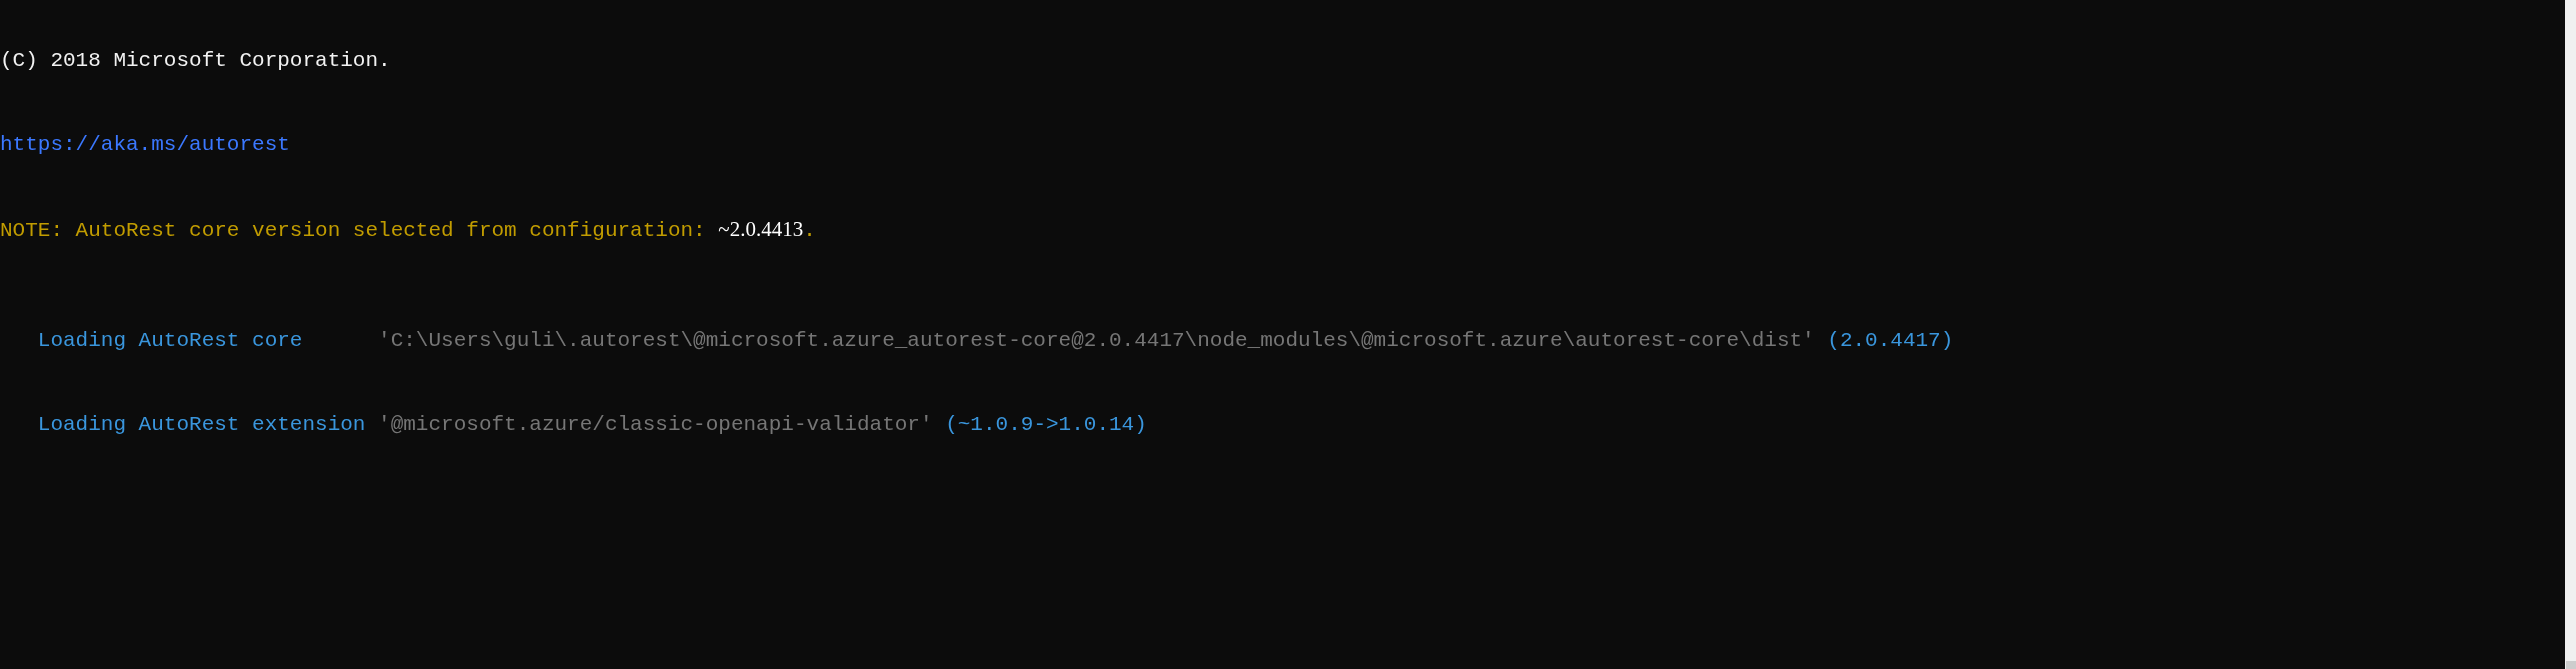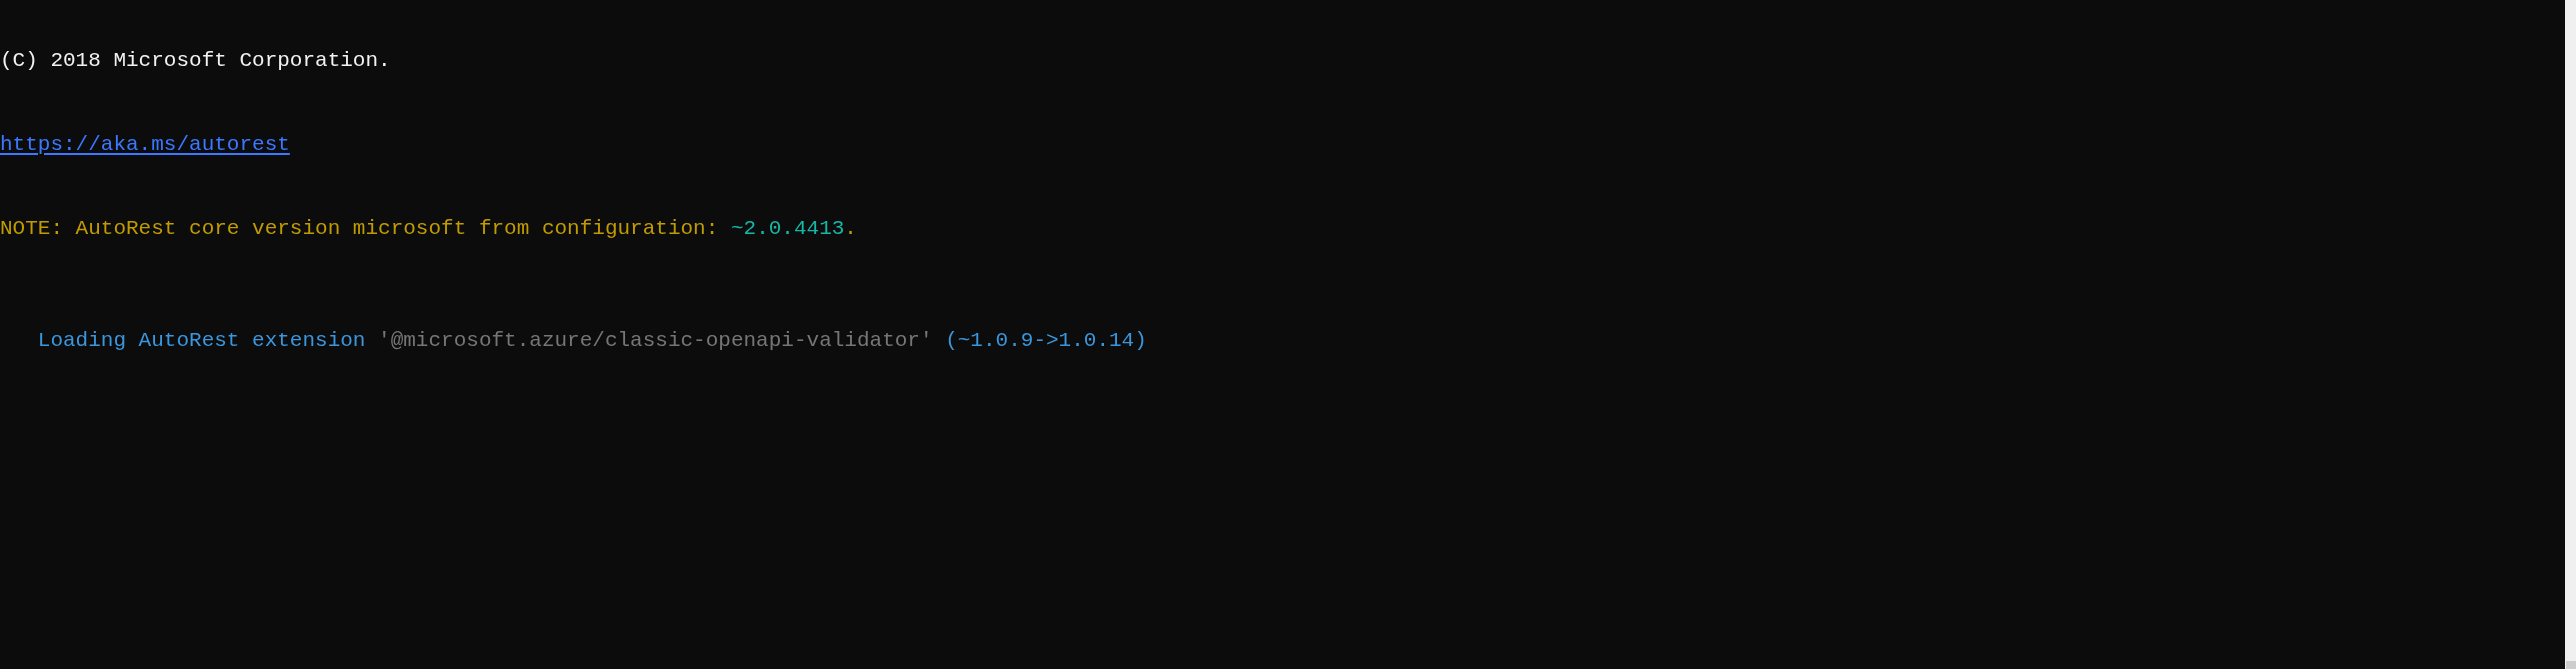--- a/index.html
+++ b/index.html
@@ -25,23 +25,23 @@
     top: -9.5px;
     font-family: "Liberation Mono", "DejaVu Sans Mono", monospace;
     font-size: 21px;
     line-height: 28px;
     color: #cccccc;
     white-space: pre;
   }
   .line { height: 28px; }
   .c-default { color: #cccccc; }
   .c-bright { color: #f2f2f2; }
-  .c-link { color: #3b78ff; text-decoration: underline; text-decoration-thickness: 1.7px; text-underline-offset: 2.6px; text-align: right; }
+  .c-link { color: #3b78ff; text-decoration-thickness: 1.7px; text-underline-offset: 2.6px; text-align: right; }
   .c-yellow { color: #c19c00; }
-  .c-bright-yellow { color: #14b8a6; }
+  .c-bright-yellow { color: #ffffff; font-family: Liberation Serif, serif; }
   .c-blue { color: #3a96dd; }
   .c-gray { color: #767676; }
   .scrollbar {
     position: absolute;
     left: 2565px;
     top: 0;
     width: 11.2px;
     height: 669px;
     background: #f0f0f0;
   }
@@ -54,22 +54,23 @@
     background: #cdcdcd;
   }
 </style>
 </head>
 <body>
 
 <div class="terminal">
   <div class="lines">
     <div class="line"><span class="c-bright">(C) 2018 Microsoft Corporation.</span></div>
     <div class="line"><span class="c-link">https://aka.ms/autorest</span></div>
-    <div class="line"><span class="c-yellow">NOTE: AutoRest core version microsoft from configuration: </span><span class="c-bright-yellow">~2.0.4413</span><span class="c-yellow">.</span></div>
+    <div class="line"><span class="c-yellow">NOTE: AutoRest core version selected from configuration: </span><span class="c-bright-yellow">~2.0.4413</span><span class="c-yellow">.</span></div>
 
+    <div class="line"><span class="c-blue">   Loading AutoRest core      </span><span class="c-gray">'C:\Users\guli\.autorest\@microsoft.azure_autorest-core@2.0.4417\node_modules\@microsoft.azure\autorest-core\dist'</span><span class="c-blue"> (2.0.4417)</span></div>
     <div class="line"><span class="c-blue">   Loading AutoRest extension </span><span class="c-gray">'@microsoft.azure/classic-openapi-validator'</span><span class="c-blue"> (~1.0.9-&gt;1.0.14)</span></div>
 
     
     
     
 
     
     
     
     

